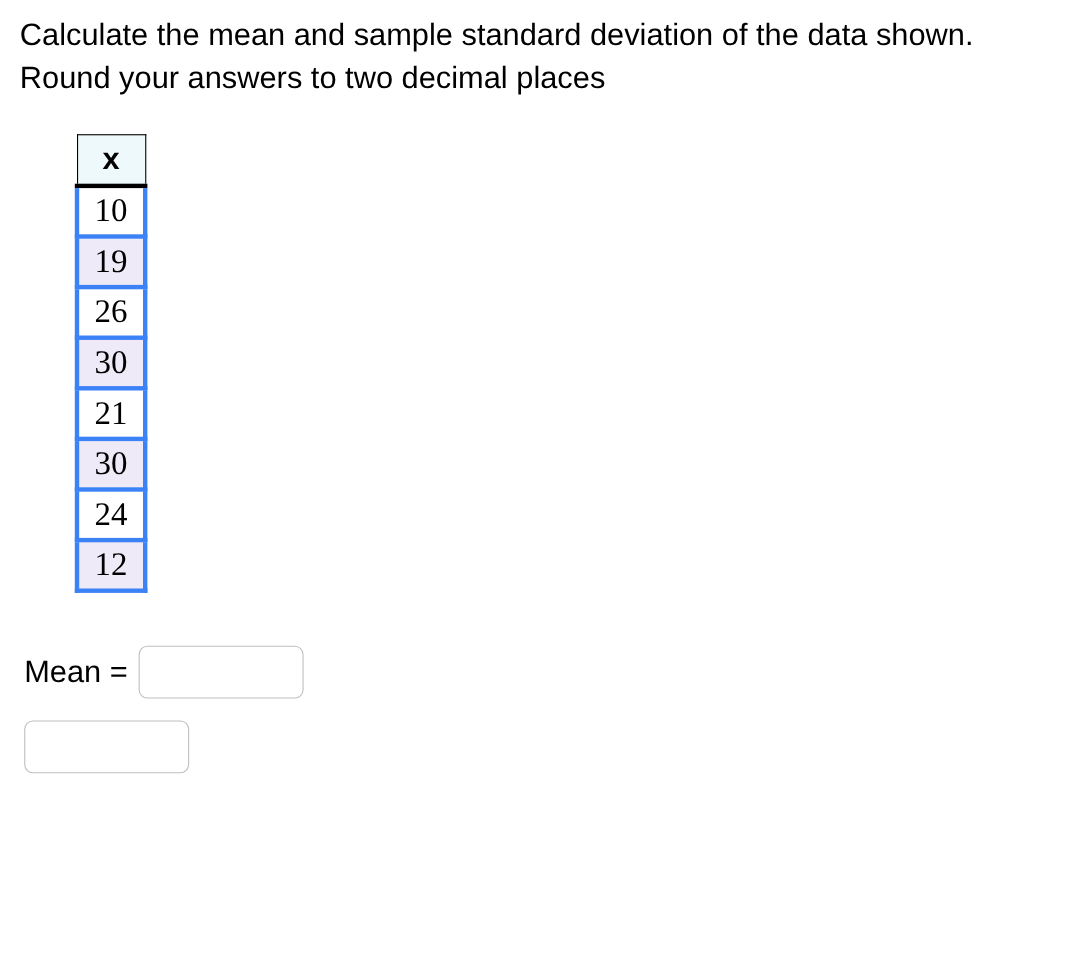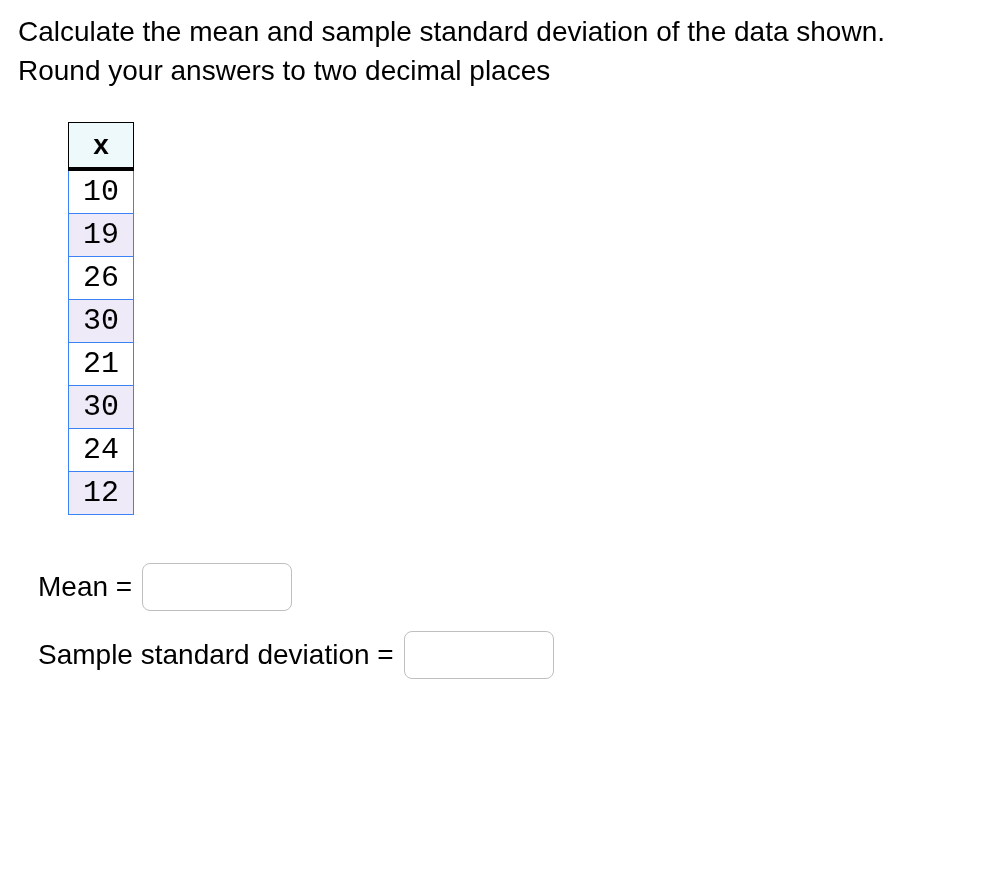--- a/index.html
+++ b/index.html
@@ -30,37 +30,37 @@
     table.data-table th {
       background: #eef9fb;
       font-weight: bold;
       text-align: center;
       border: 1px solid #000;
       border-bottom: 4px solid #000;
       padding: 6px 18px;
       font-size: 28px;
     }
     table.data-table td {
-      border: 1px solid #3b82f6;
+      border: 4px solid #3b82f6;
       padding: 4px 14px;
-      font-family: Liberation Mono, monospace;
+      font-family: Liberation Serif, serif;
       font-size: 30px;
     }
     table.data-table tr:nth-child(even) td {
       background: #eeeaf7;
     }
     table.data-table tr:nth-child(odd) td {
       background: #ffffff;
     }
     .answer-row {
       display: flex;
       align-items: center;
       gap: 10px;
       margin-bottom: 20px;
-      margin-left: 20px;
+      margin-left: 4px;
     }
     .answer-label {
       font-size: 28px;
     }
     .answer-input {
       border: 1.5px solid #bfbfbf;
       border-radius: 8px;
       height: 48px;
       width: 150px;
       font-size: 24px;
@@ -108,15 +108,14 @@
     </tbody>
   </table>
 </div>
 
 <div class="answer-row">
   <span class="answer-label">Mean =</span>
   <input type="text" class="answer-input" style="">
 </div>
 
 <div class="answer-row">
-  <span class="answer-label">Sample standard deviation =</span>
   <input type="text" class="answer-input" style="">
 </div>
 
 </body></html>

